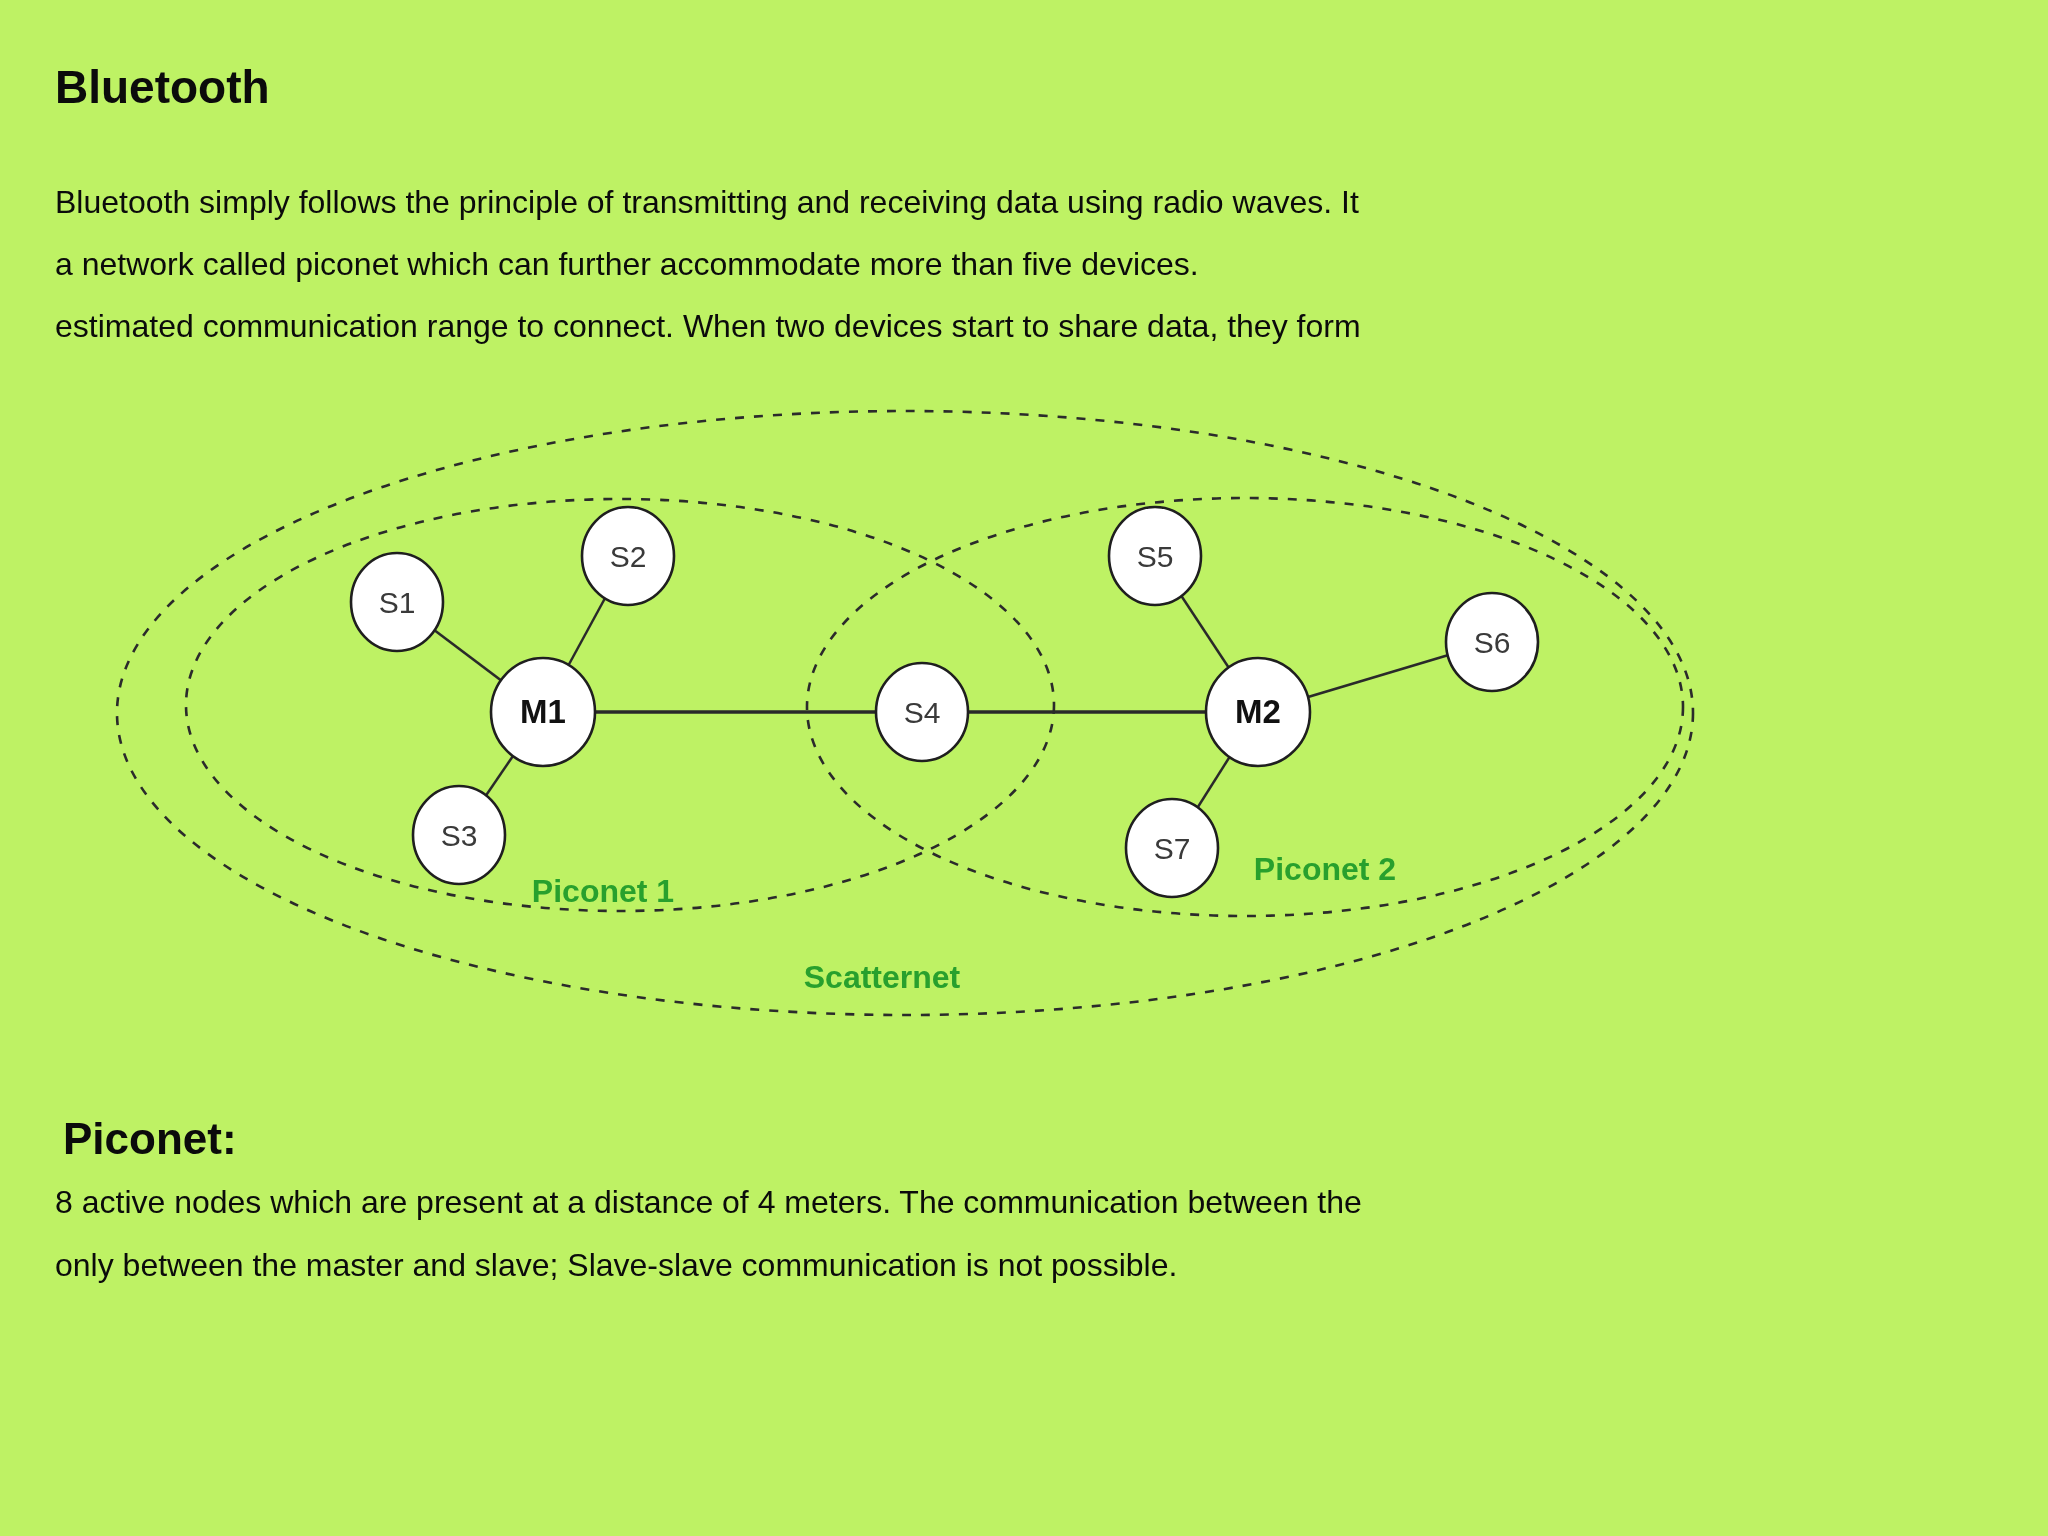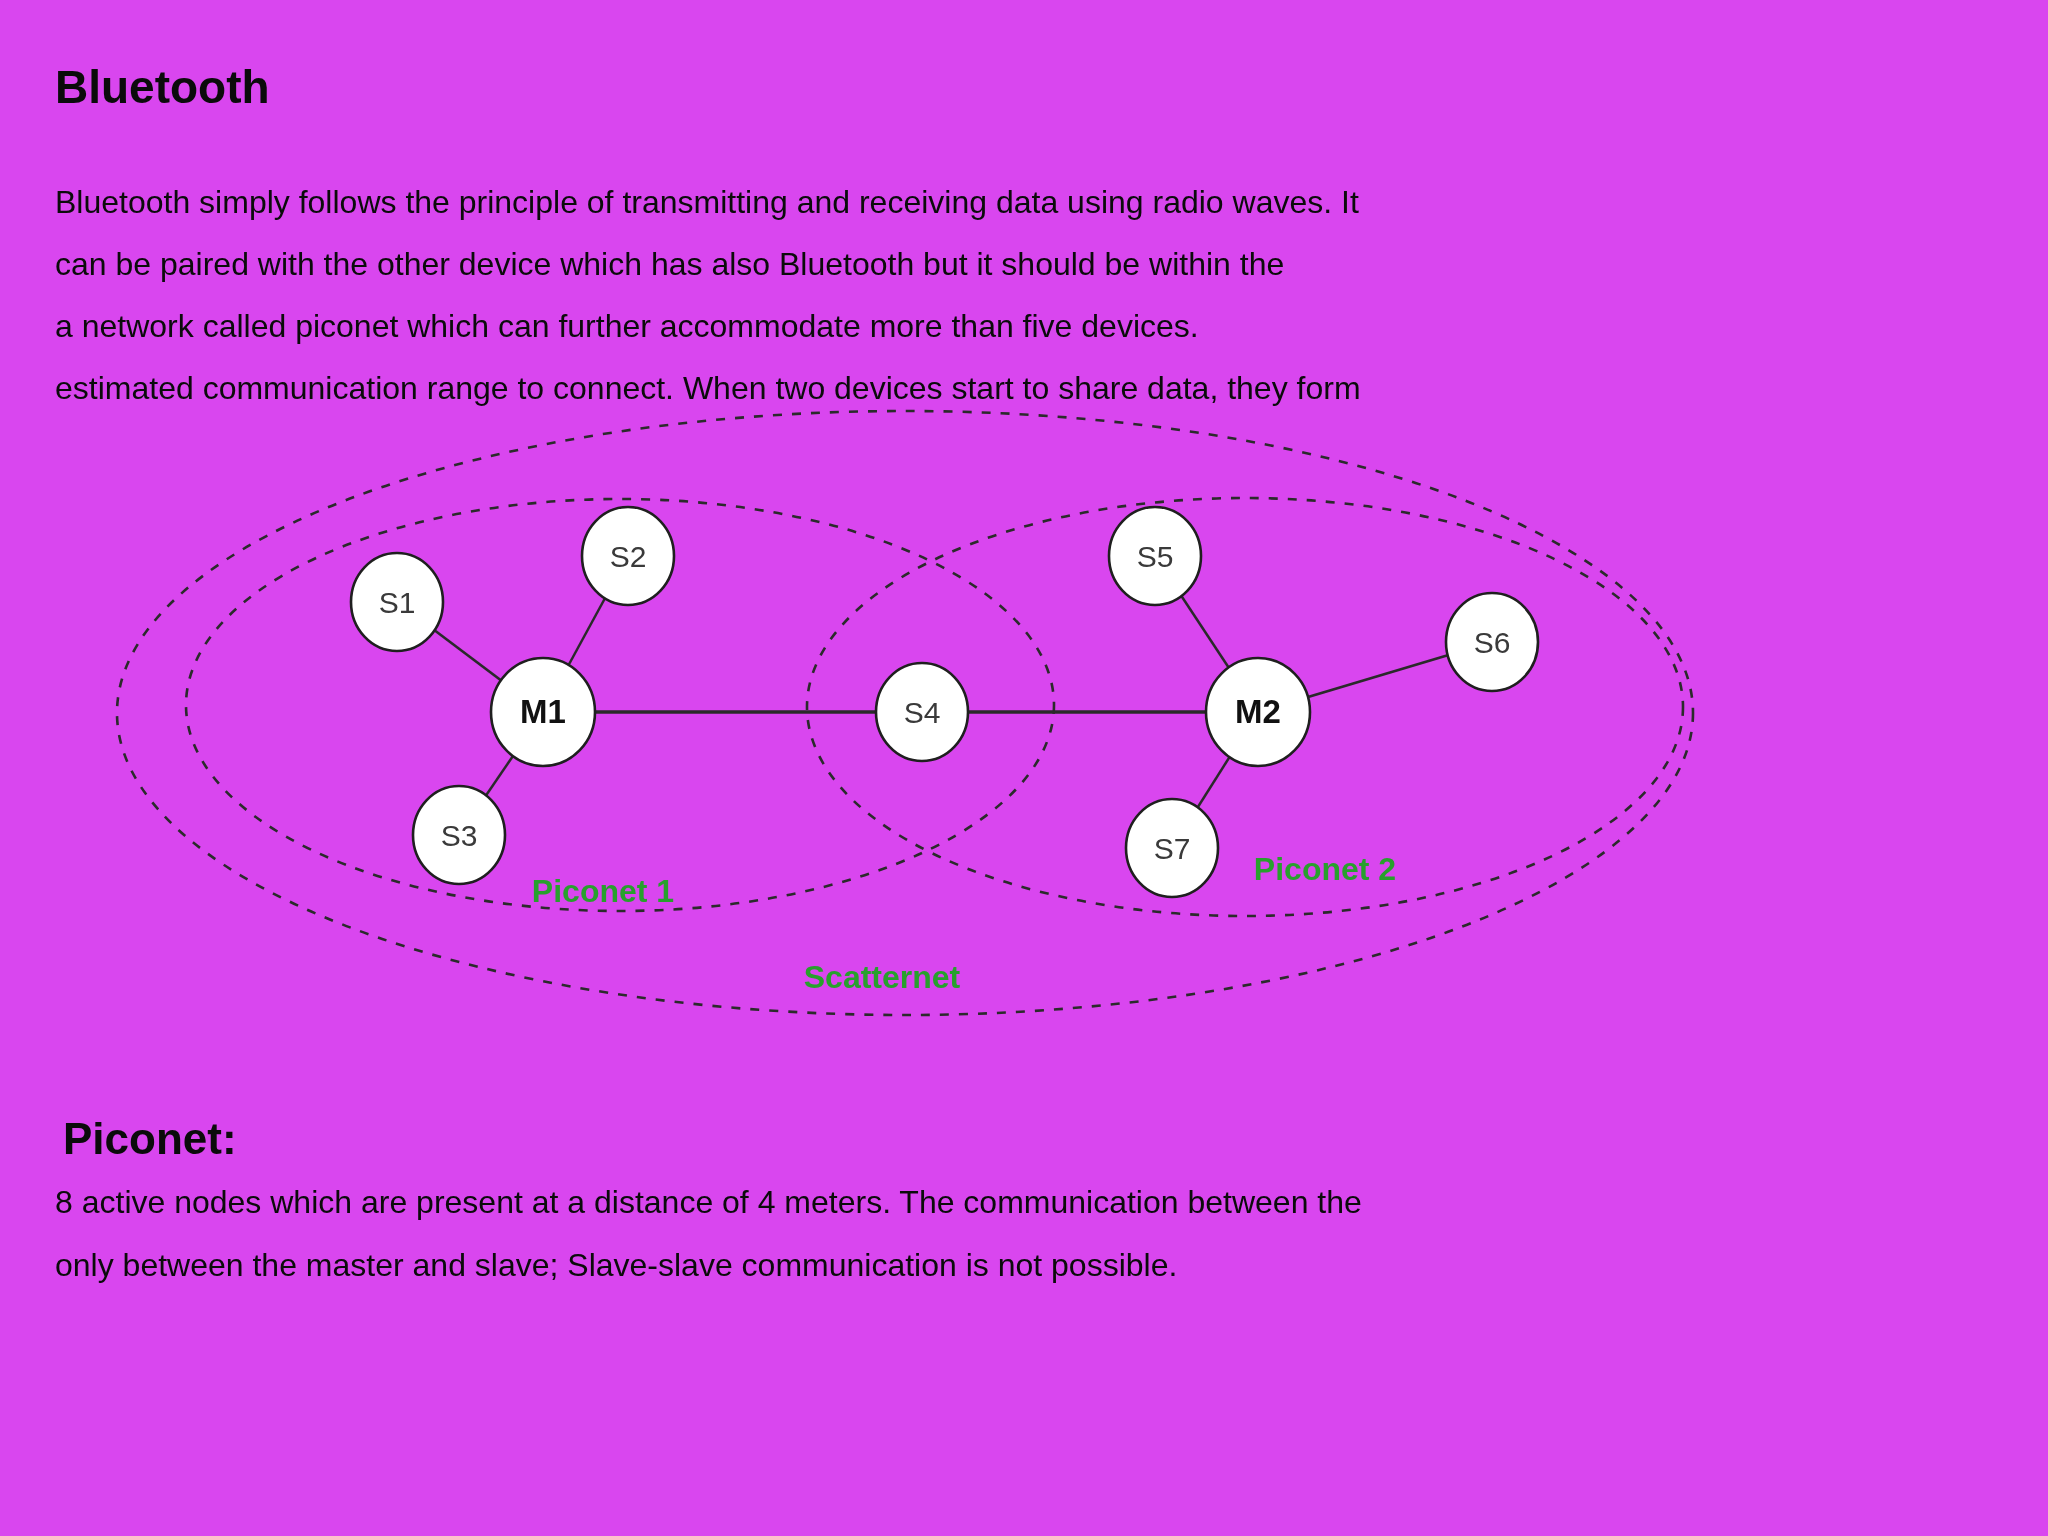--- a/index.html
+++ b/index.html
@@ -1,20 +1,20 @@
 <!DOCTYPE html>
 <html><head>
 <meta charset="utf-8">
 <style>
   html, body { margin: 0; padding: 0; background: #ffffff; }
   .page {
     position: relative;
     width: 2048px;
     height: 1536px;
-    background: #d946ef;
+    background: #bef264;
     font-family: "Liberation Sans", sans-serif;
     color: #0b0b0b;
     overflow: hidden;
   }
   .h1 {
     position: absolute;
     left: 55px;
     top: 60px;
     margin: 0;
     font-size: 46px;
@@ -71,21 +71,20 @@
 </style>
 </head>
 <body>
 
 <div class="page">
 
   <h1 class="h1">Bluetooth</h1>
 
   <div class="para" id="para1">
       <div class="tline"><span>Bluetooth simply follows the principle of transmitting and receiving data using radio waves. It</span></div>
-      <div class="tline"><span>can be paired with the other device which has also Bluetooth but it should be within the</span></div>
       <div class="tline"><span>a network called piconet which can further accommodate more than five devices.</span></div>
       <div class="tline"><span>estimated communication range to connect. When two devices start to share data, they form</span></div>
     </div>
 
   <svg id="diagram" viewBox="0 0 1620 650" xmlns="http://www.w3.org/2000/svg">
       <ellipse cx="805" cy="323" rx="788" ry="302" class="net-ellipse" stroke="#2b2b2b" stroke-width="2.6" stroke-dasharray="9 10" fill="none"></ellipse>
       <ellipse cx="520" cy="315" rx="434" ry="206" class="net-ellipse" stroke="#2b2b2b" stroke-width="2.6" stroke-dasharray="9 10" fill="none"></ellipse>
       <ellipse cx="1145" cy="317" rx="438" ry="209" class="net-ellipse" stroke="#2b2b2b" stroke-width="2.6" stroke-dasharray="9 10" fill="none"></ellipse>
       <line x1="297" y1="212" x2="443" y2="322" stroke="#2a2a2a" stroke-width="2.5"></line>
       <line x1="528" y1="166" x2="443" y2="322" stroke="#2a2a2a" stroke-width="2.5"></line>

